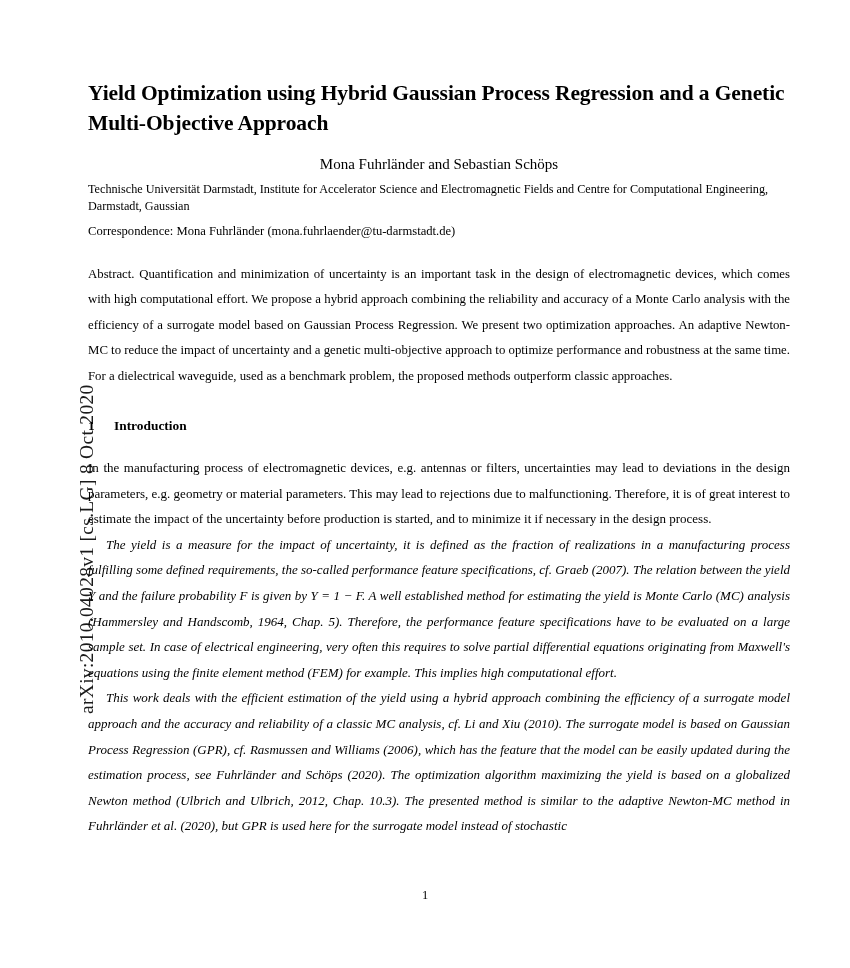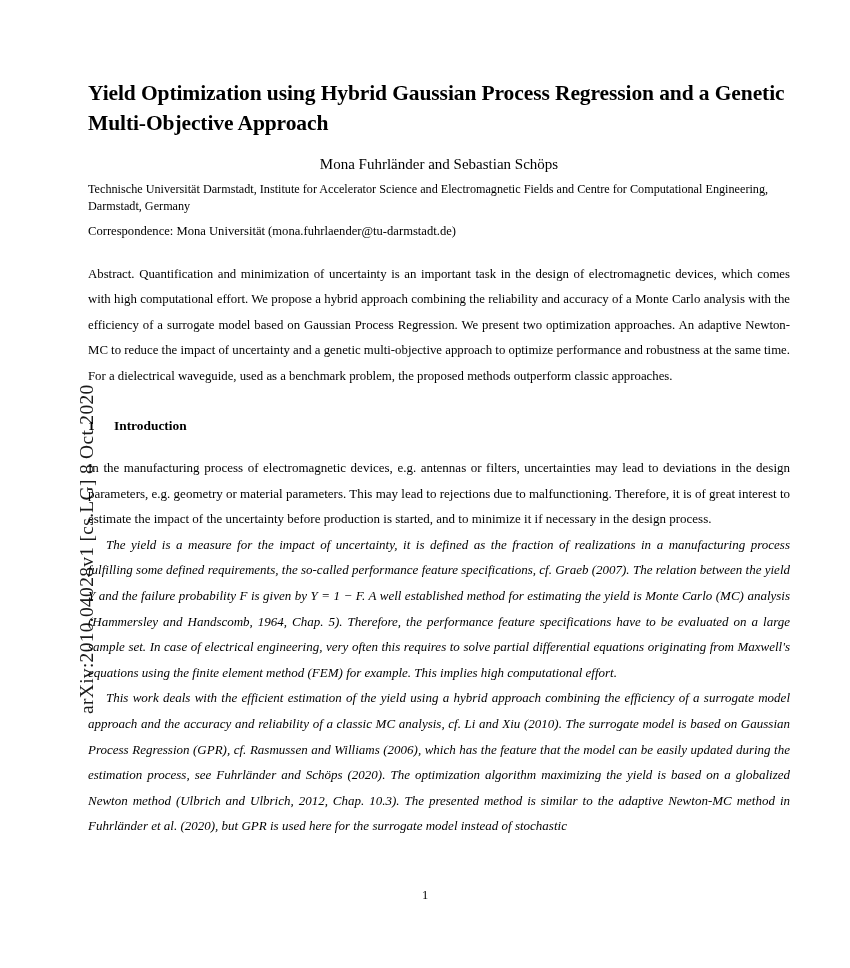--- a/index.html
+++ b/index.html
@@ -113,25 +113,25 @@
 <div class="page">
 
   <div class="arxiv-stamp">arXiv:2010.04028v1  [cs.LG]  8 Oct 2020</div>
 
   <div class="content">
 
     <h1 class="title">Yield Optimization using Hybrid Gaussian Process Regression and a Genetic Multi-Objective Approach</h1>
 
     <div class="authors">Mona Fuhrländer and Sebastian Schöps</div>
 
-    <div class="affiliation">Technische Universität Darmstadt, Institute for Accelerator Science and Electromagnetic Fields and Centre for Computational Engineering, Darmstadt, Germany</div>
+    <div class="affiliation">Technische Universität Darmstadt, Institute for Accelerator Science and Electromagnetic Fields and Centre for Computational Engineering, Darmstadt, Gaussian</div>
 
     <div class="correspondence">
       <b>Correspondence:</b>
-      <span>Mona Universität (mona.fuhrlaender@tu-darmstadt.de)</span>
+      <span>Mona Fuhrländer (mona.fuhrlaender@tu-darmstadt.de)</span>
     </div>
 
     <div class="abstract">
       <b>Abstract.</b>
       <span>Quantification and minimization of uncertainty is an important task in the design of electromagnetic devices, which comes with high computational effort. We propose a hybrid approach combining the reliability and accuracy of a Monte Carlo analysis with the efficiency of a surrogate model based on Gaussian Process Regression. We present two optimization approaches. An adaptive Newton-MC to reduce the impact of uncertainty and a genetic multi-objective approach to optimize performance and robustness at the same time. For a dielectrical waveguide, used as a benchmark problem, the proposed methods outperform classic approaches.</span>
     </div>
 
     <h2 class="section">
       <span class="num">1</span><span>Introduction</span>
     </h2>

